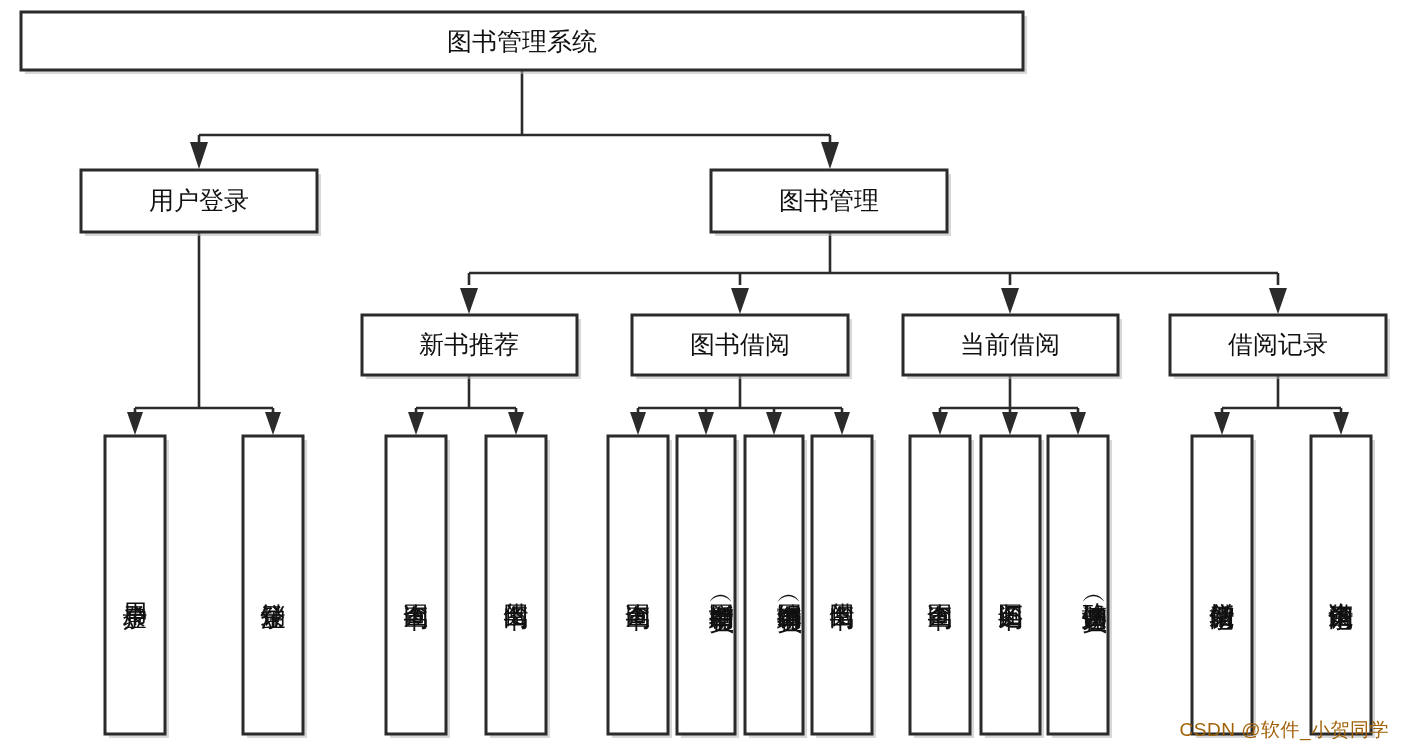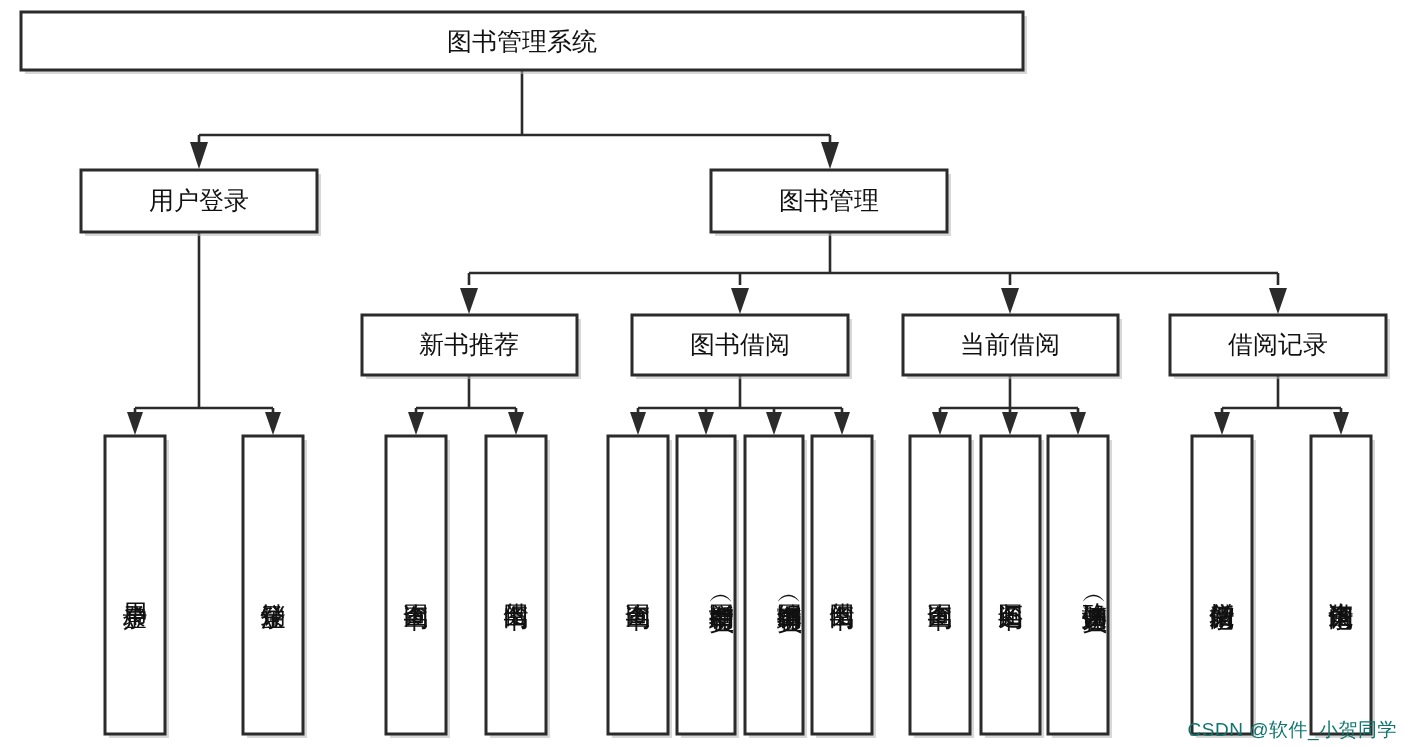--- a/index.html
+++ b/index.html
@@ -64,25 +64,25 @@
     color: #111111;
     line-height: 1.08;
     writing-mode: vertical-rl;
     text-orientation: upright;
     letter-spacing: 1px;
     white-space: nowrap;
     pointer-events: none;
   }
   .watermark {
     position: absolute;
-    right: 8px;
+    right: 16px;
     bottom: 4px;
     font-family: "Liberation Sans", "DejaVu Sans", sans-serif;
     font-size: 19px;
-    color: #0f766e;
+    color: #a16207;
     letter-spacing: 0.5px;
     white-space: nowrap;
   }
 </style>
 </head>
 <body>
 
 <div id="diagram-root">
 
   <svg class="diagram-canvas" viewBox="0 0 1405 747" xmlns="http://www.w3.org/2000/svg">

